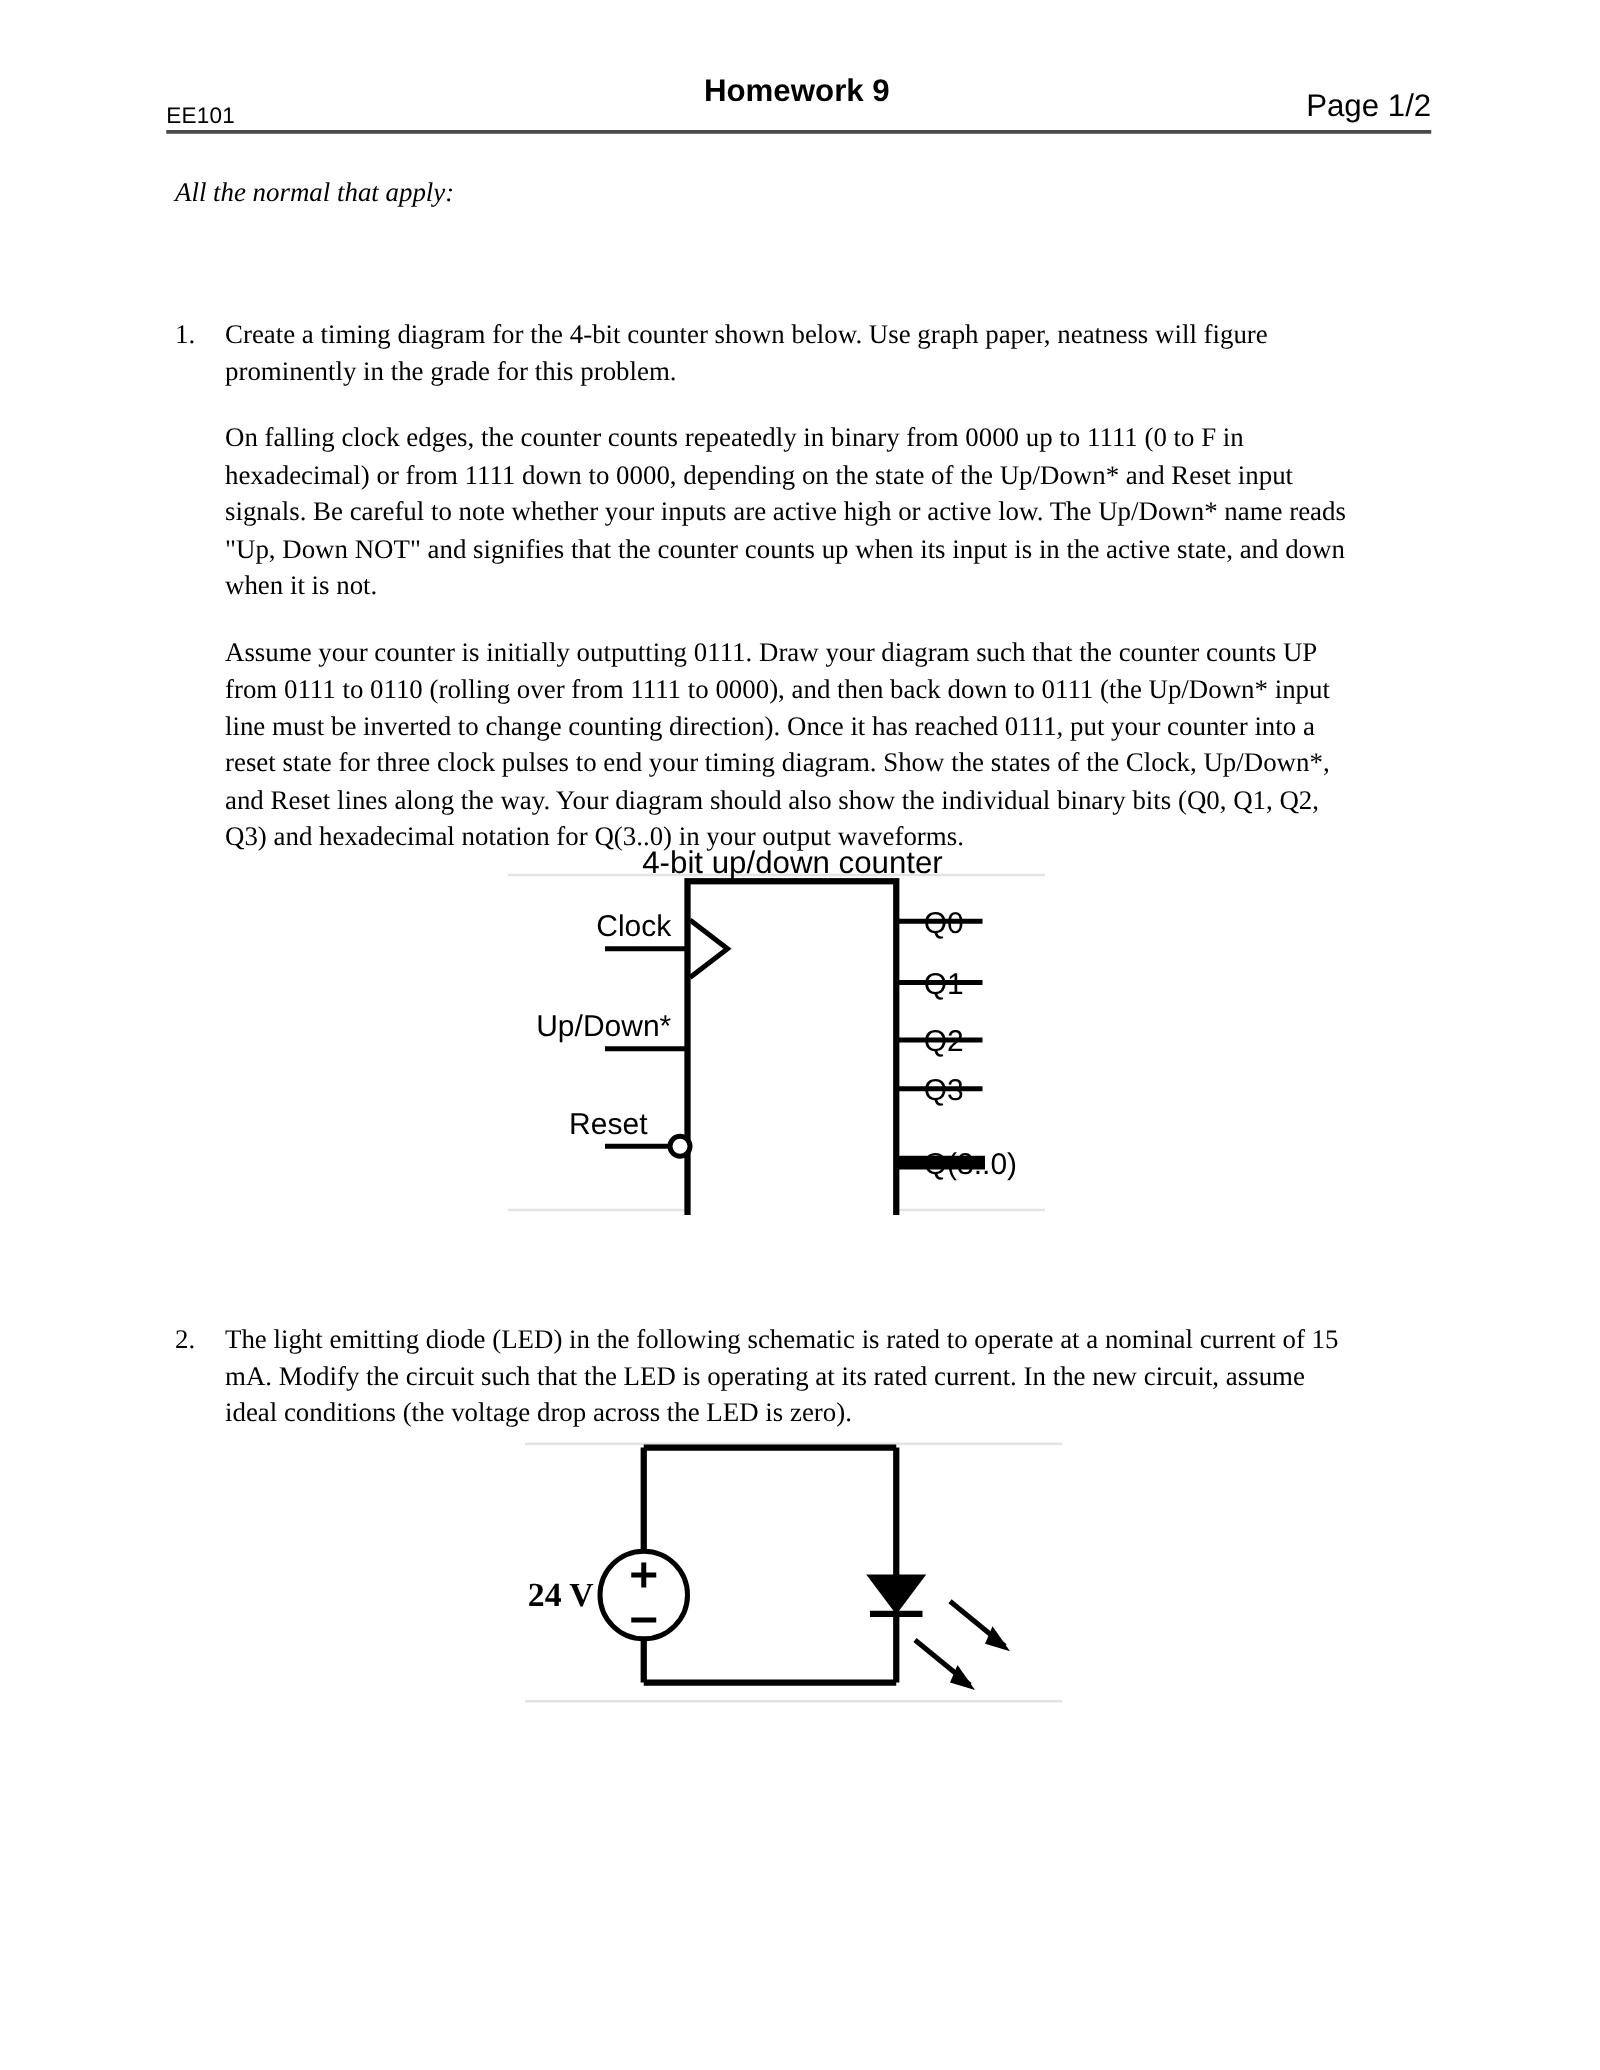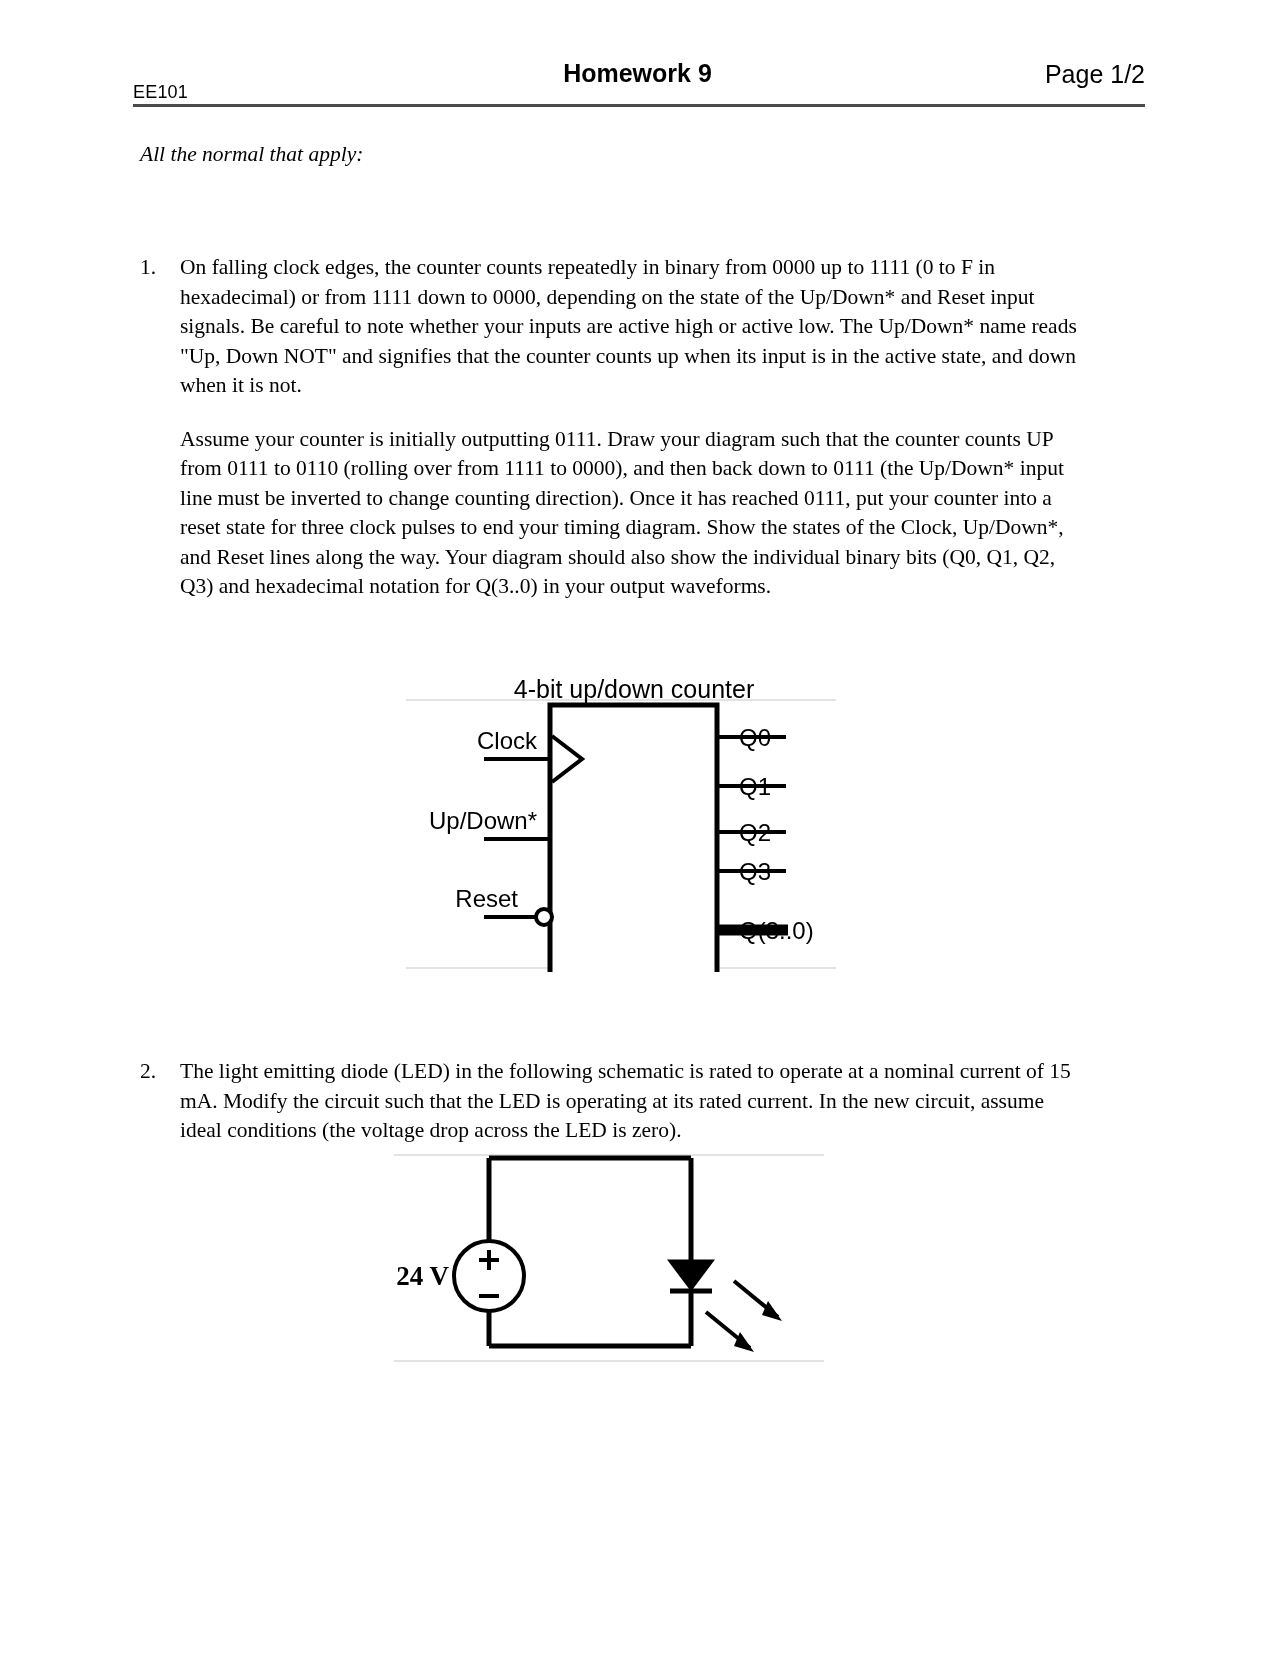--- a/index.html
+++ b/index.html
@@ -41,21 +41,21 @@
   .hdr-center {
     font-size: 25px;
     font-weight: bold;
     line-height: 1;
     padding-bottom: 18px;
     margin-left: 42px;
   }
   .hdr-right {
     font-size: 25px;
     line-height: 1;
-    padding-bottom: 17px;
+    padding-bottom: 6px;
   }
 
   
   .intro {
     position: absolute;
     left: 140px;
     top: 140px;
     width: 1000px;
     font-style: italic;
     font-size: 21.5px;
@@ -113,21 +113,21 @@
   .figure {
     position: absolute;
   }
   #figure-counter {
     left: 406px;
     top: 676px;
     width: 430px;
     height: 296px;
   }
   #figure-circuit {
-    left: 394px;
+    left: 420px;
     top: 1149px;
     width: 430px;
     height: 218px;
   }
   .figure svg {
     display: block;
   }
 </style>
 </head>
 <body>
@@ -140,20 +140,21 @@
   </div>
 </div>
 
 <div class="intro">
   <div class="intro-label">All the normal that apply:</div>
 </div>
 
 <div class="item" id="item-1">
   <div class="num">1.</div>
   <div class="body">
+    <p>Create a timing diagram for the 4-bit counter shown below.  Use graph paper, neatness will figure prominently in the grade for this problem.</p>
     <p>On falling clock edges, the counter counts repeatedly in binary from 0000 up to 1111 (0 to F in hexadecimal) or from 1111 down to 0000, depending on the state of the Up/Down* and Reset input signals.  Be careful to note whether your inputs are active high or active low.  The Up/Down* name reads "Up, Down NOT" and signifies that the counter counts up when its input is in the active state, and down when it is not.</p>
     <p>Assume your counter is initially outputting 0111.  Draw your diagram such that the counter counts UP from 0111 to 0110 (rolling over from 1111 to 0000), and then back down to 0111 (the Up/Down* input line must be inverted to change counting direction).  Once it has reached 0111, put your counter into a reset state for three clock pulses to end your timing diagram.  Show the states of the Clock, Up/Down*, and Reset lines along the way.  Your diagram should also show the individual binary bits (Q0, Q1, Q2, Q3) and hexadecimal notation for Q(3..0) in your output waveforms.</p>
   </div>
 </div>
 
 <div class="figure" id="figure-counter">
   <svg width="430" height="296" viewBox="0 0 430 296" xmlns="http://www.w3.org/2000/svg">
 
     <line x1="0" y1="24" x2="430" y2="24" stroke="#e3e3e3" stroke-width="2"></line>
     <line x1="0" y1="292" x2="430" y2="292" stroke="#e3e3e3" stroke-width="2"></line>

